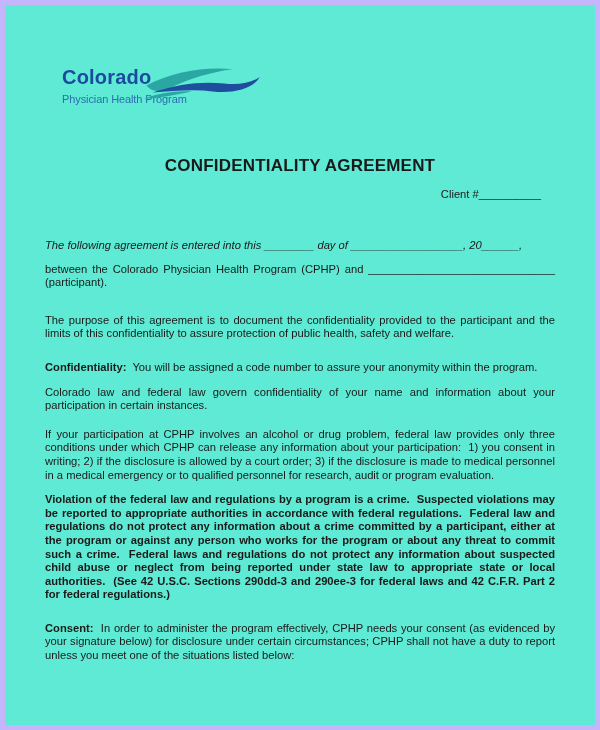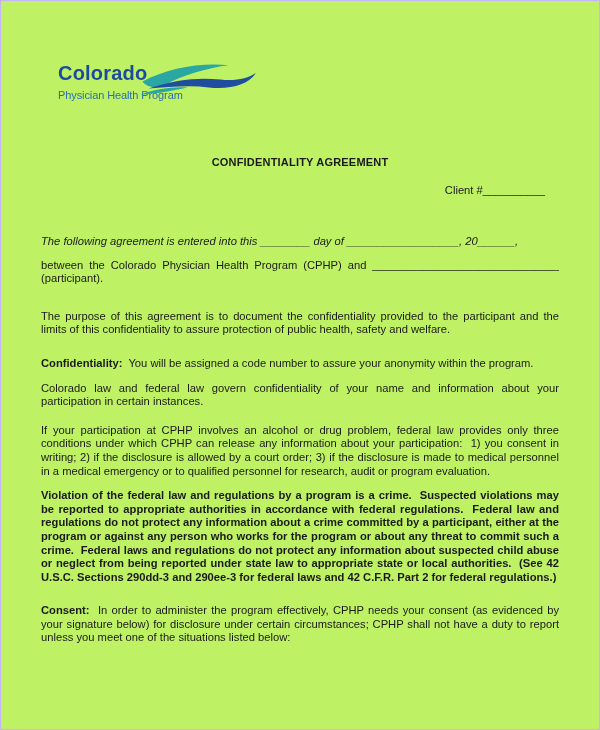--- a/index.html
+++ b/index.html
@@ -1,22 +1,22 @@
 <!DOCTYPE html>
 <html><head>
 <meta charset="utf-8">
 <style>
   html, body { margin: 0; padding: 0; background: #ffffff; }
   body { width: 600px; height: 730px; font-family: "Liberation Sans", sans-serif; }
 
   .page {
     box-sizing: border-box;
     width: 600px; height: 730px;
-    background: #bef264;
-    border: 1px solid #c4b5fd;
+    background: #5eead4;
+    border: 5px solid #c4b5fd;
     overflow: hidden;
     position: relative;
   }
 
   
   .logo {
     position: relative;
     margin: 60px 0 0 57px;
     width: 230px;
   }
@@ -37,21 +37,21 @@
     font-size: 11px;
     line-height: 20px;
     color: #2b6fad;
     letter-spacing: -0.1px;
   }
 
   
   .doc-title {
     margin: 50px 0 0 0;
     text-align: center;
-    font-size: 11px;
+    font-size: 17px;
     font-weight: bold;
     letter-spacing: 0.2px;
     color: #1a1a1a;
     line-height: 14px;
   }
   .client-line {
     margin: 14px 54px 0 0;
     text-align: right;
     font-size: 11.2px;
     color: #1a1a1a;

